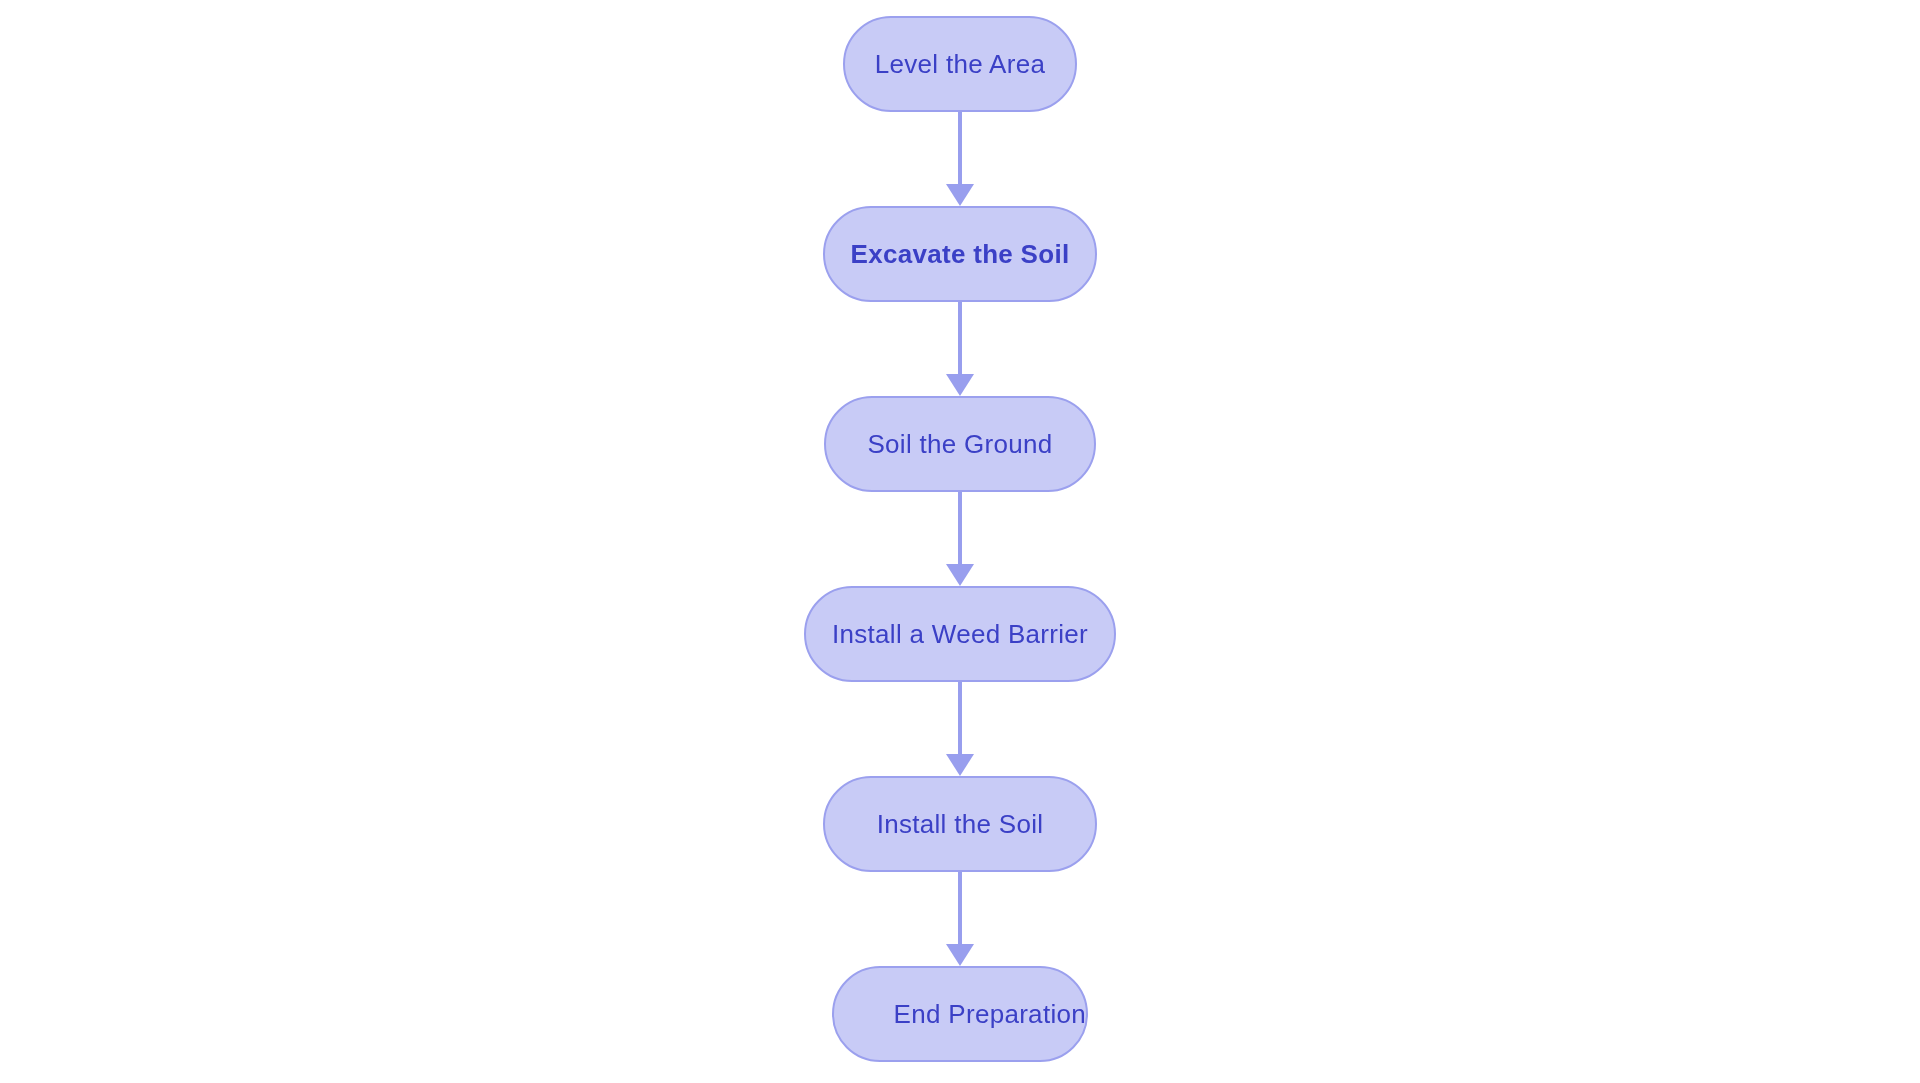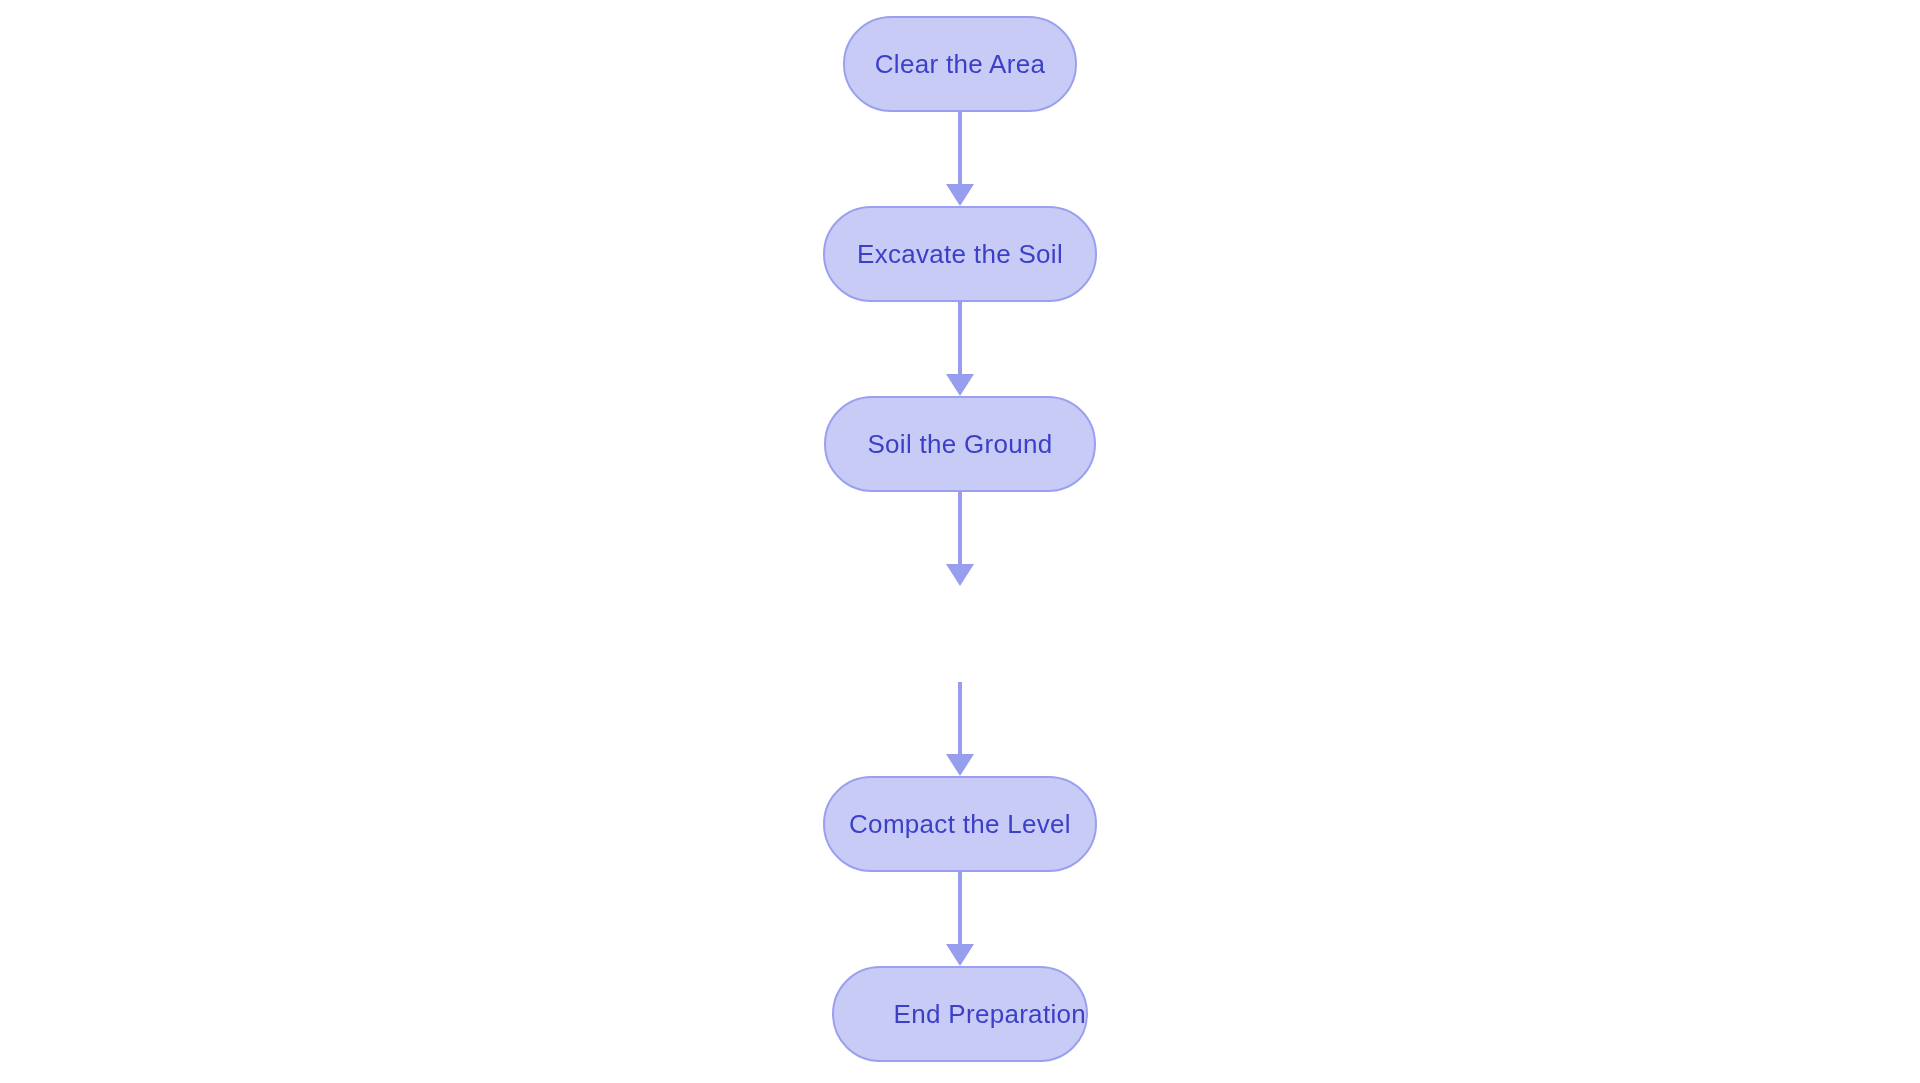--- a/index.html
+++ b/index.html
@@ -31,21 +31,21 @@
     border: 2px solid var(--node-border);
     display: flex;
     align-items: center;
     justify-content: center;
     color: var(--node-text);
     font-size: 26px;
     letter-spacing: 0.3px;
     white-space: nowrap;
   }
   .n1 { top: 16px;  width: 234px; }
-  .n2 { top: 206px; width: 274px; }
+  .n2 { top: 206px; width: 274px; font-weight: bold; }
   .n3 { top: 396px; width: 272px; }
   .n4 { top: 586px; width: 312px; }
   .n5 { top: 776px; width: 274px; }
   .n6 { top: 966px; width: 256px; justify-content: flex-end; }
 
   .connector {
     position: absolute;
     left: 50%;
     transform: translateX(-50%);
     width: 28px;
@@ -74,21 +74,21 @@
     border-right: 14px solid transparent;
     border-top: 22px solid var(--arrow);
   }
 </style>
 </head>
 <body>
 
 <div class="canvas">
 
   <div class="flow-node n1">
-    <span>Clear the Area</span>
+    <span>Level the Area</span>
   </div>
 
   <div class="connector c1">
     <div class="line"></div>
     <div class="head"></div>
   </div>
 
   <div class="flow-node n2">
     <span>Excavate the Soil</span>
   </div>
@@ -100,28 +100,31 @@
 
   <div class="flow-node n3">
     <span>Soil the Ground</span>
   </div>
 
   <div class="connector c3">
     <div class="line"></div>
     <div class="head"></div>
   </div>
 
+  <div class="flow-node n4">
+    <span>Install a Weed Barrier</span>
+  </div>
 
   <div class="connector c4">
     <div class="line"></div>
     <div class="head"></div>
   </div>
 
   <div class="flow-node n5">
-    <span>Compact the Level</span>
+    <span>Install the Soil</span>
   </div>
 
   <div class="connector c5">
     <div class="line"></div>
     <div class="head"></div>
   </div>
 
   <div class="flow-node n6">
     <span>End Preparation</span>
   </div>

